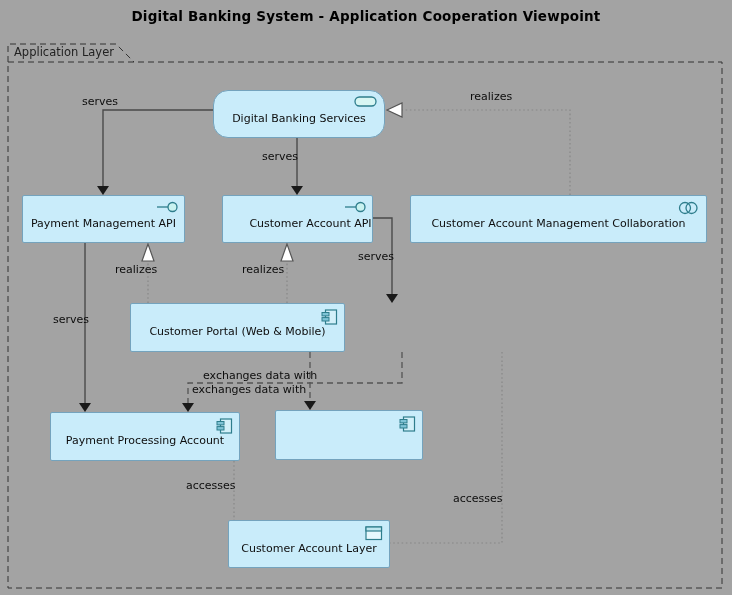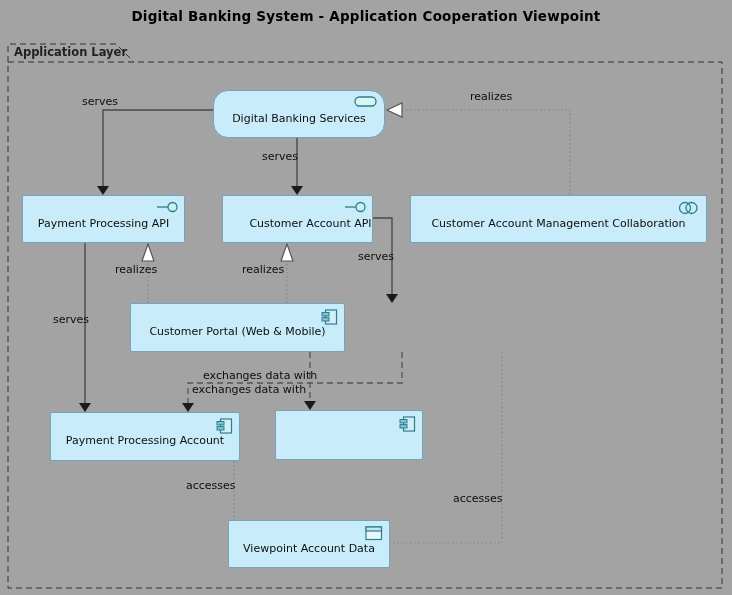--- a/index.html
+++ b/index.html
@@ -1,20 +1,20 @@
 <!DOCTYPE html>
 <html><head>
 <meta charset="utf-8">
 <style>
   html,body{margin:0;padding:0;background:#fff;}
   .stage{position:relative;width:732px;height:595px;background:#a3a3a3;
          font-family:"DejaVu Sans","Liberation Sans",sans-serif;overflow:hidden;}
   .title{position:absolute;left:0;top:8px;width:732px;text-align:center;
          font-size:13.5px;font-weight:bold;color:#000;letter-spacing:.2px;}
-  .group-tab-label{position:absolute;left:14px;top:45px;font-size:11.5px;font-weight:bold;color:#222;}
+  .group-tab-label{position:absolute;left:14px;top:45px;font-size:11.5px;font-weight:normal;color:#222;}
   svg.edges{position:absolute;left:0;top:0;}
   .node{position:absolute;background:#c9ecfa;border:1px solid #74a3bd;box-sizing:border-box;
         display:flex;align-items:center;justify-content:center;text-align:left;
         font-size:11px;color:#0d0d0d;border-radius:2px;}
   .node .nlabel{padding-top:9px;line-height:12px;}
   .node .icon{position:absolute;top:5px;right:6px;}
   .node.rounded{border-radius:15px;}
   .edgelabel{position:absolute;font-size:11px;line-height:11px;color:#0d0d0d;white-space:nowrap;}
   .serv{stroke:#4a4a4a;stroke-width:1.4;fill:none;}
   .flow{stroke:#555;stroke-width:1.3;fill:none;stroke-dasharray:6,4;}
@@ -98,21 +98,21 @@
       <rect x="1" y="1" width="21" height="9" rx="4.5" fill="#d8f6f3" stroke="#2e7d8c" stroke-width="1.3"></rect>
     </svg>
     <div class="nlabel">Digital Banking Services</div>
   </div>
 
   <div class="node" style="left:22px;top:195px;width:163px;height:48px;">
     <svg class="icon" width="22" height="12">
       <line x1="1" y1="6" x2="12" y2="6" stroke="#2e7d8c" stroke-width="1.3"></line>
       <circle cx="16.5" cy="6" r="4.5" fill="#c9f2f0" stroke="#2e7d8c" stroke-width="1.3"></circle>
     </svg>
-    <div class="nlabel">Payment Processing API</div>
+    <div class="nlabel">Payment Management API</div>
   </div>
 
   <div class="node" style="left:222px;top:195px;width:151px;height:48px;padding-left:26px;">
     <svg class="icon" width="22" height="12">
       <line x1="1" y1="6" x2="12" y2="6" stroke="#2e7d8c" stroke-width="1.3"></line>
       <circle cx="16.5" cy="6" r="4.5" fill="#c9f2f0" stroke="#2e7d8c" stroke-width="1.3"></circle>
     </svg>
     <div class="nlabel">Customer Account API</div>
   </div>
 
@@ -149,21 +149,21 @@
       <rect x="1" y="3.5" width="7" height="3.4" fill="#7fc4d6" stroke="#2e7d8c" stroke-width="1"></rect>
       <rect x="1" y="8.6" width="7" height="3.4" fill="#7fc4d6" stroke="#2e7d8c" stroke-width="1"></rect>
     </svg>
   </div>
 
   <div class="node" style="left:228px;top:520px;width:162px;height:48px;">
     <svg class="icon" width="18" height="15">
       <rect x="1" y="1" width="15.5" height="12.5" fill="#e6f8fd" stroke="#2e7d8c" stroke-width="1.2"></rect>
       <rect x="1" y="1" width="15.5" height="4" fill="#bfe7f0" stroke="#2e7d8c" stroke-width="1.2"></rect>
     </svg>
-    <div class="nlabel">Viewpoint Account Data</div>
+    <div class="nlabel">Customer Account Layer</div>
   </div>
 
   <div class="edgelabel" style="left:82px;top:96px;">serves</div>
   <div class="edgelabel" style="left:262px;top:151px;">serves</div>
   <div class="edgelabel" style="left:470px;top:91px;">realizes</div>
   <div class="edgelabel" style="left:115px;top:264px;">realizes</div>
   <div class="edgelabel" style="left:242px;top:264px;">realizes</div>
   <div class="edgelabel" style="left:358px;top:251px;">serves</div>
   <div class="edgelabel" style="left:53px;top:314px;">serves</div>
   <div class="edgelabel" style="left:203px;top:370px;">exchanges data with</div>

